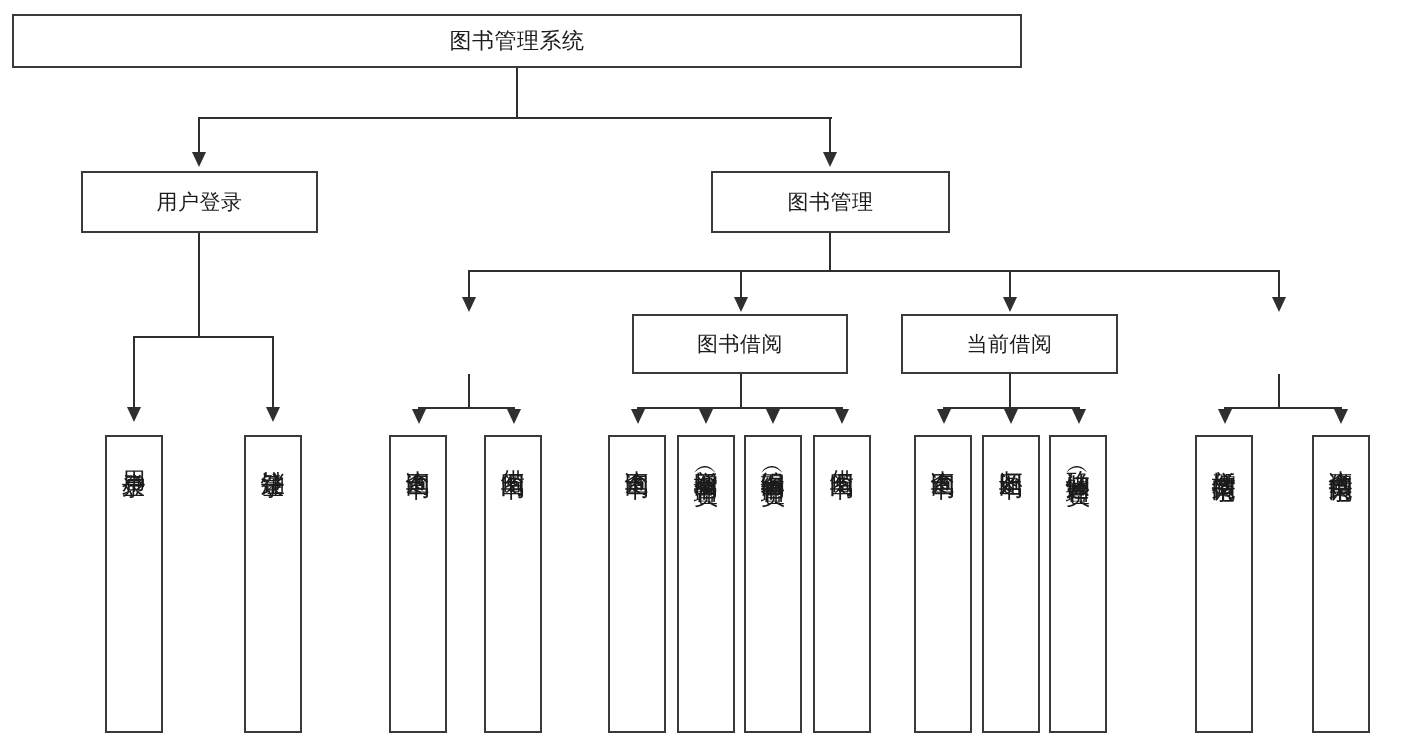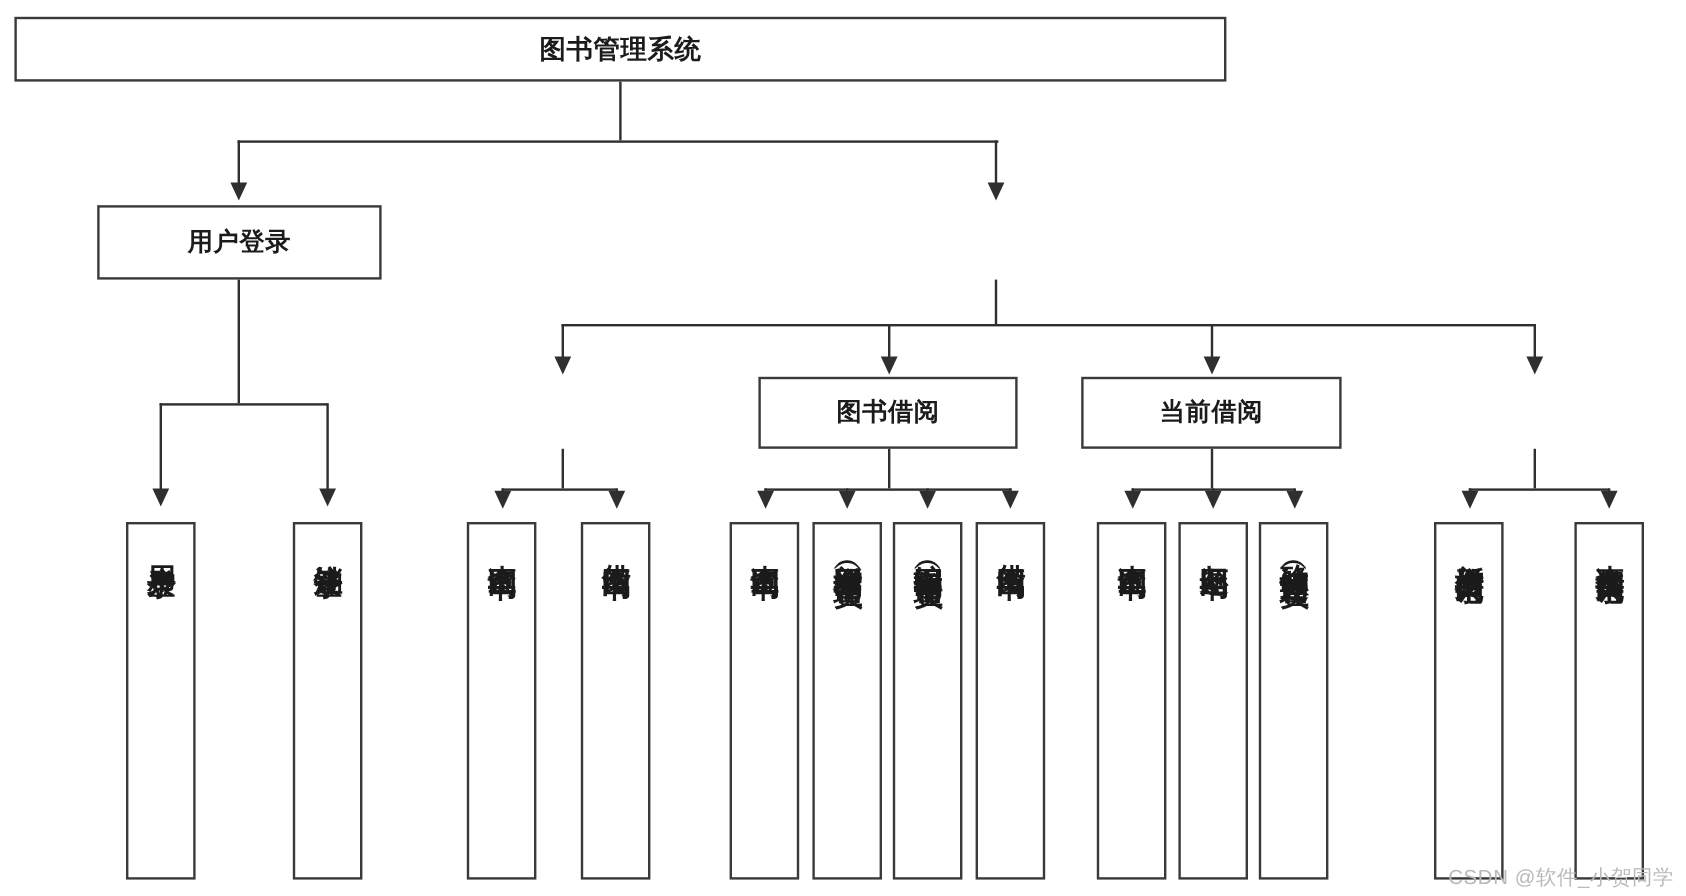--- a/index.html
+++ b/index.html
@@ -21,21 +21,20 @@
     display:flex;
     align-items:center;
     justify-content:center;
     color:#1b1b1b;
   }
   .node .label{
     display:block;
     text-align:center;
     line-height:1.12;
     letter-spacing:0.5px;
-    font-weight:bold;
   }
 
   
   .h-node .label{
     font-size:21px;
     white-space:nowrap;
   }
   .root .label{font-size:22px;}
 
   
@@ -90,20 +89,23 @@
 
   <div class="line-v" style="left:198px;top:117px;width:2px;height:36px;"></div>
   <div class="arrow" style="left:192px;top:152px;"></div>
   <div class="line-v" style="left:829px;top:117px;width:2px;height:36px;"></div>
   <div class="arrow" style="left:823px;top:152px;"></div>
 
   <div class="node h-node" style="left:81px;top:171px;width:237px;height:62px;">
     <span class="label">用户登录</span>
   </div>
 
+  <div class="node h-node" style="left:711px;top:171px;width:239px;height:62px;">
+    <span class="label">图书管理</span>
+  </div>
 
   <div class="line-v" style="left:198px;top:233px;width:2px;height:103px;"></div>
   <div class="line-h" style="left:133px;top:336px;width:140px;height:2px;"></div>
   <div class="line-v" style="left:133px;top:336px;width:2px;height:72px;"></div>
   <div class="arrow" style="left:127px;top:407px;"></div>
   <div class="line-v" style="left:272px;top:336px;width:2px;height:72px;"></div>
   <div class="arrow" style="left:266px;top:407px;"></div>
 
   <div class="line-v" style="left:829px;top:233px;width:2px;height:37px;"></div>
   <div class="line-h" style="left:468px;top:270px;width:811px;height:2px;"></div>
@@ -198,15 +200,14 @@
     <span class="label">确认归还（管理员）</span>
   </div>
 
   <div class="node v-node" style="left:1195px;top:435px;width:58px;height:298px;">
     <span class="label">新增借阅记录</span>
   </div>
   <div class="node v-node" style="left:1312px;top:435px;width:58px;height:298px;">
     <span class="label">查询借阅记录</span>
   </div>
 
-  <div class="watermark">CSDN @软件_小贺同学</div>
 
 </div>
 
 </body></html>

